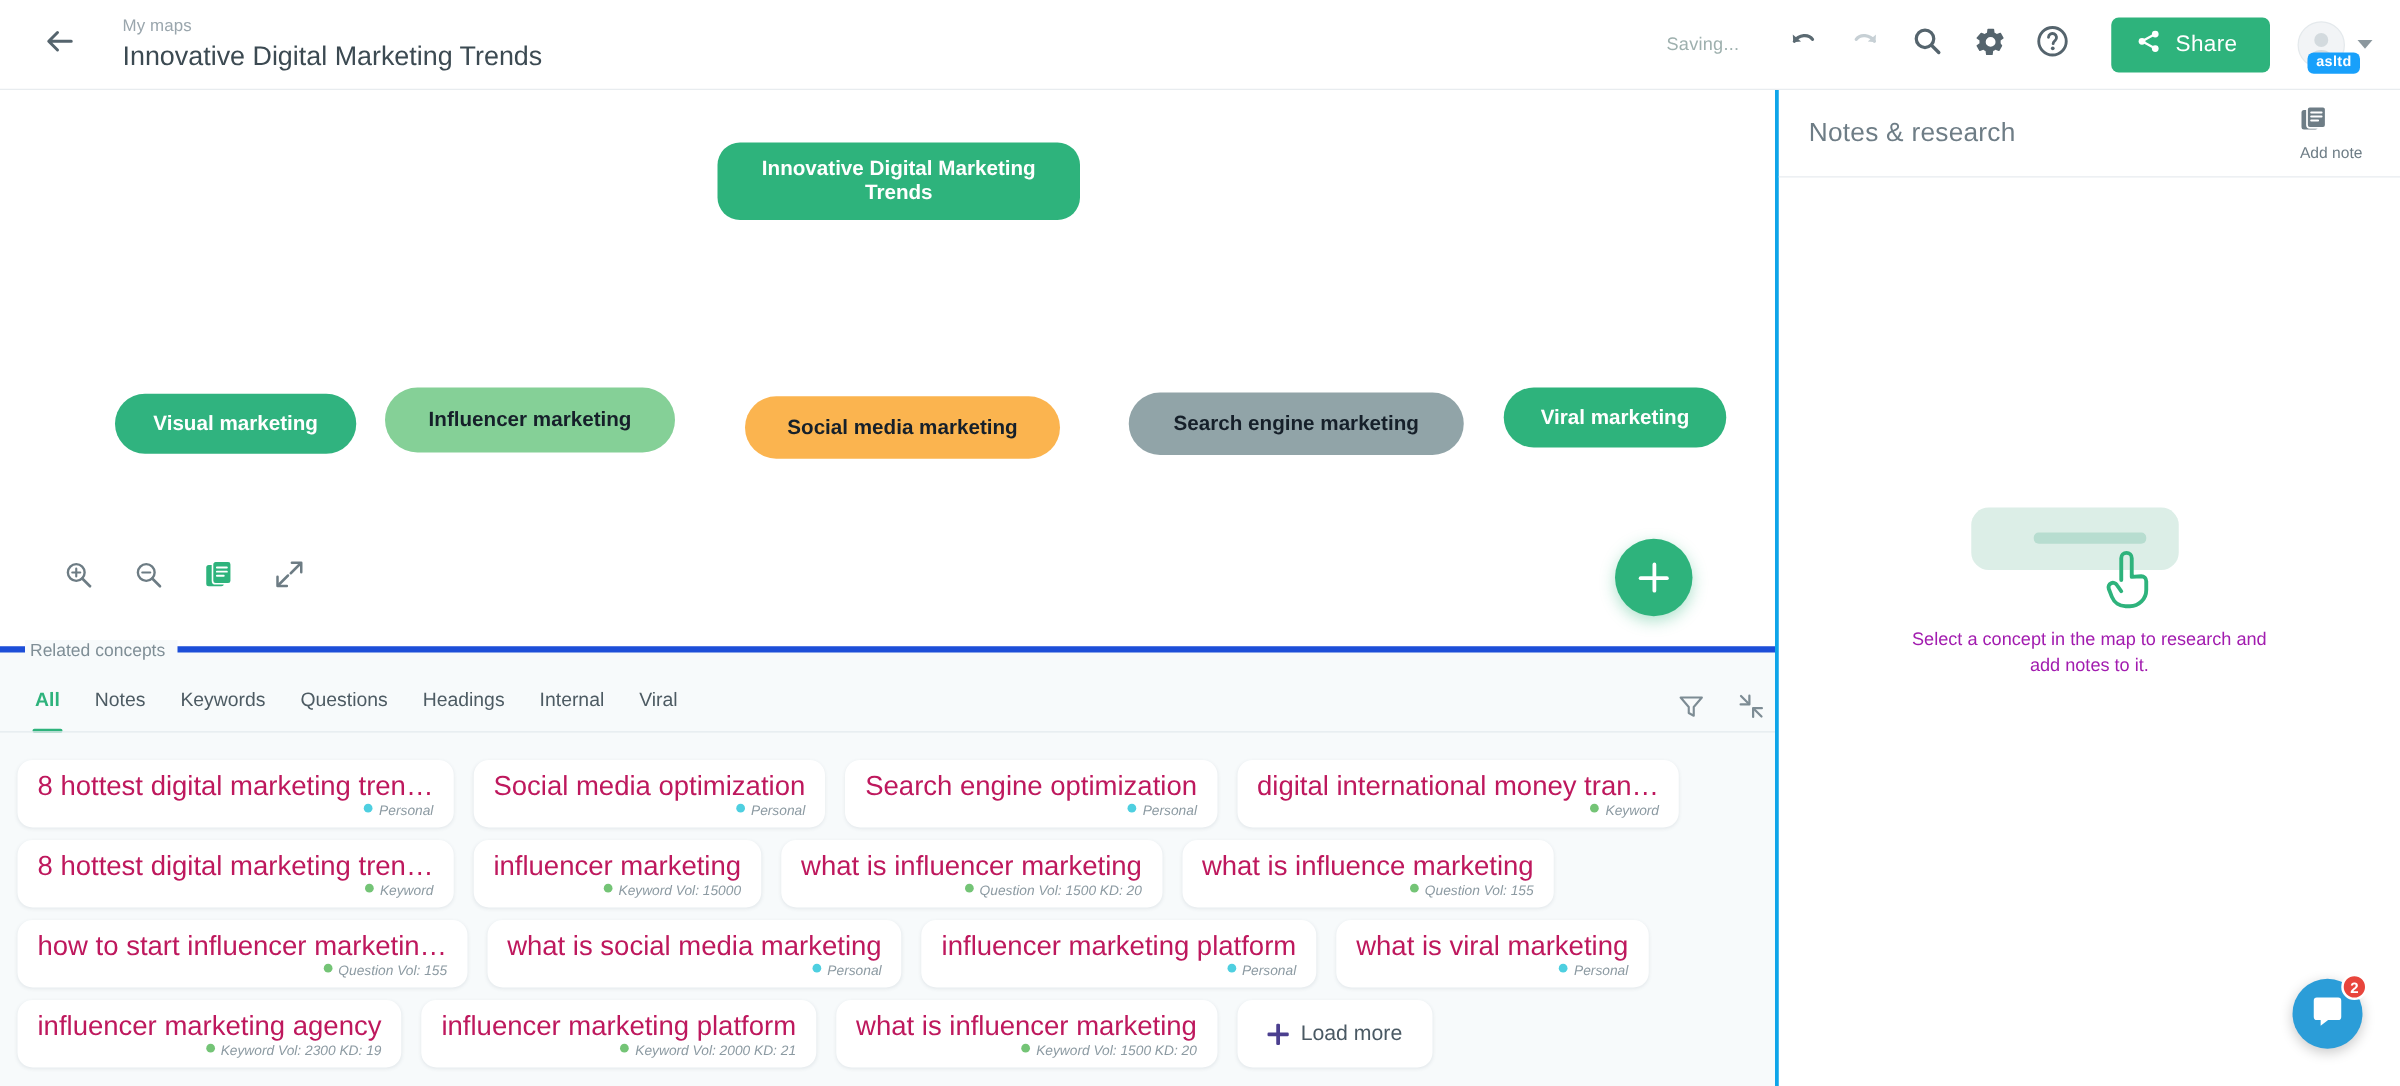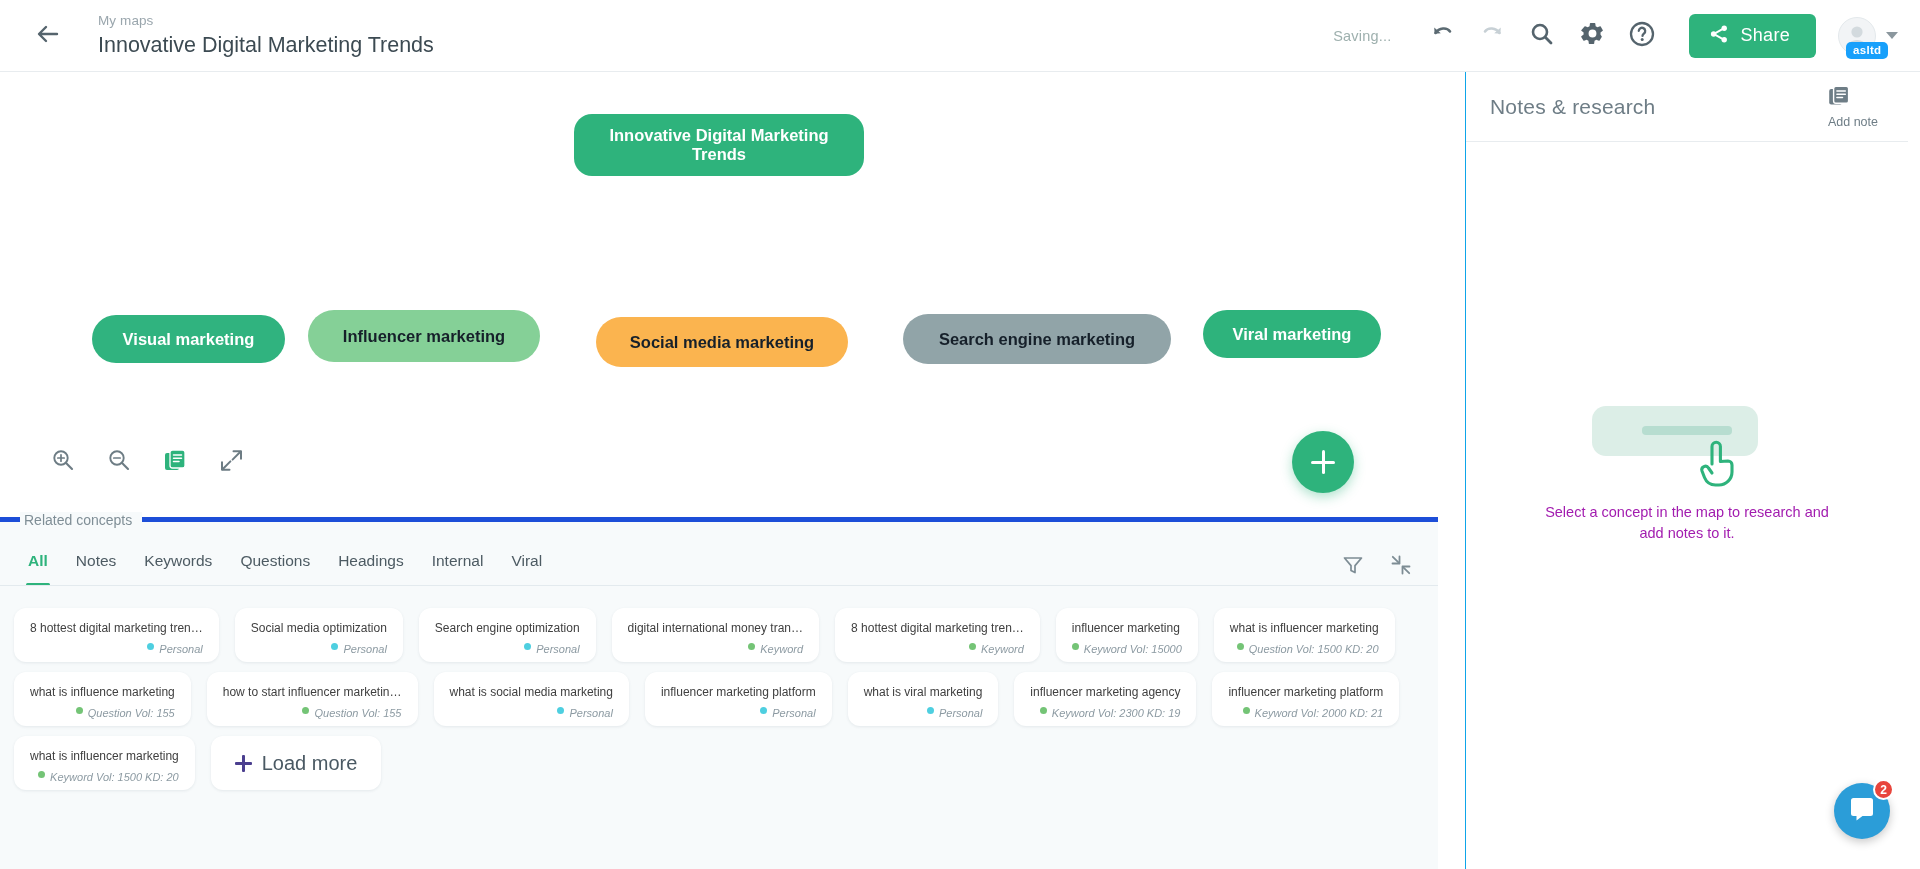--- a/index.html
+++ b/index.html
@@ -188,21 +188,21 @@
   .chip {
     background: #ffffff; border-radius: 12px;
     box-shadow: 0 1px 3px rgba(60,80,95,.10);
     padding: 11px 16px 7px 16px;
     min-width: 120px; height: 54px;
     display: flex; flex-direction: column;
     justify-content: space-between;
     cursor: pointer;
   }
   .chip-label {
-    font-size: 12px; color: #404040;
+    font-size: 22px; color: #be185d;
     line-height: 19px; white-space: nowrap;
   }
   .chip-meta {
     display: flex; align-items: flex-start; justify-content: flex-end;
     gap: 5px; margin-top: 2px;
   }
   .chip-dot {
     width: 7px; height: 7px; border-radius: 50%;
     flex-shrink: 0;
   }
@@ -216,28 +216,28 @@
     padding: 0 24px; min-width: 140px;
   }
   .plus-glyph {
     position: relative; width: 17px; height: 17px; flex-shrink: 0;
   }
   .plus-glyph::before, .plus-glyph::after {
     content: ""; position: absolute; background: #4b3f8f; border-radius: 1px;
   }
   .plus-glyph::before { top: 7px; left: 0; width: 17px; height: 3.5px; }
   .plus-glyph::after { left: 7px; top: 0; width: 3.5px; height: 17px; }
-  .load-more-label { font-size: 20px; color: #4a5963; }
+  .load-more-label { font-size: 17px; color: #4a5963; }
 
   
   .notes-panel {
-    position: absolute; top: 72px; right: 12px;
-    width: 443px; height: 797px;
+    position: absolute; top: 72px; right: 0;
+    width: 500px; height: 797px;
     background: #ffffff;
-    border-left: 1px solid #0ea5e9;
+    border-left: 3px solid #0ea5e9;
   }
   .notes-header {
     height: 70px; display: flex; align-items: center;
     padding: 0 24px 0 24px;
     border-bottom: 1px solid #e8ecef;
   }
   .notes-title {
     font-size: 21px; color: #6e7d86; letter-spacing: .2px;
   }
   .add-note {

